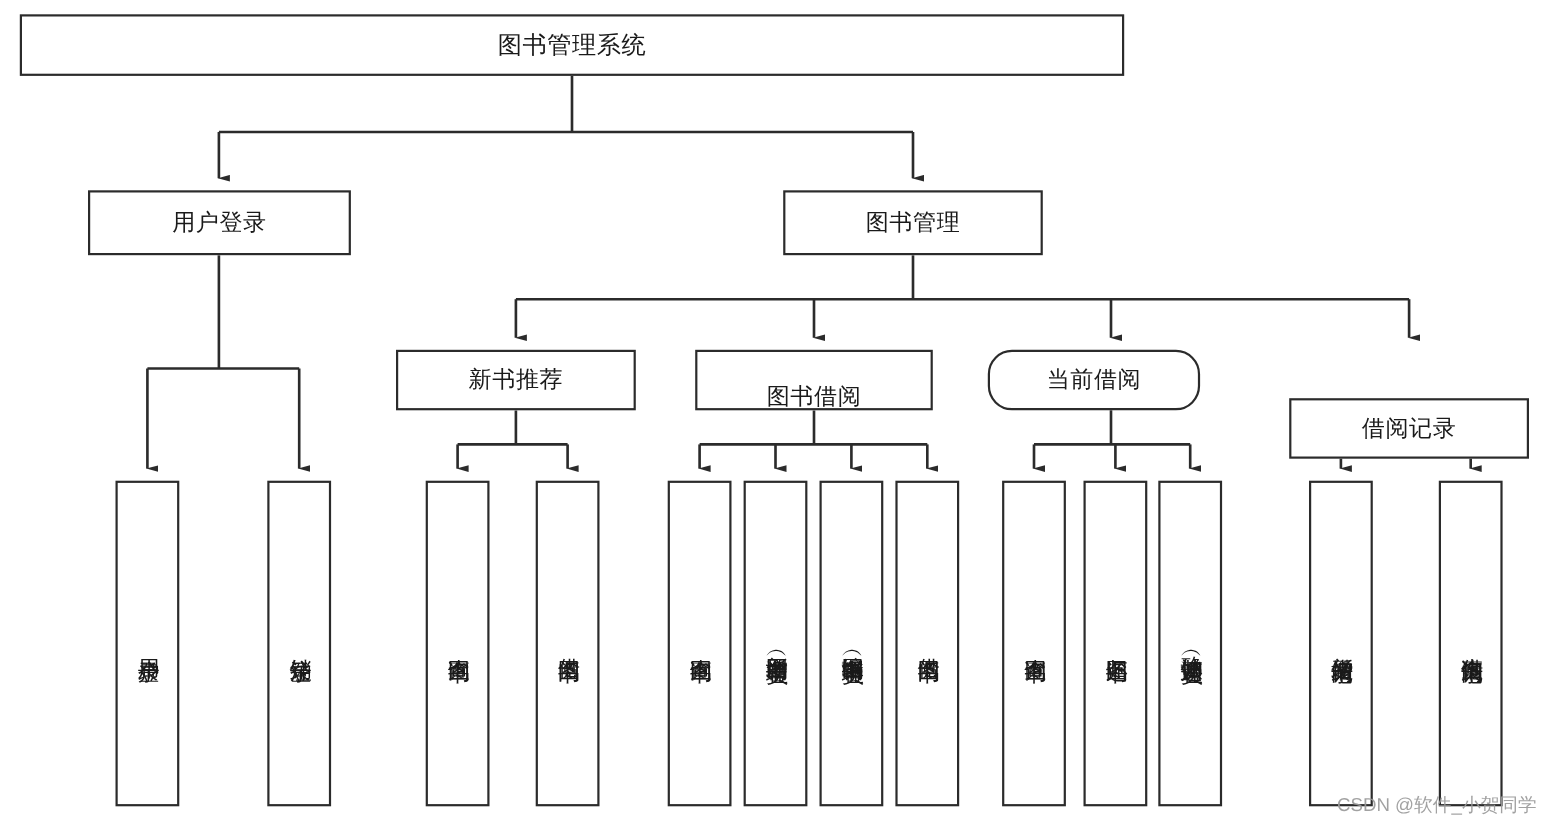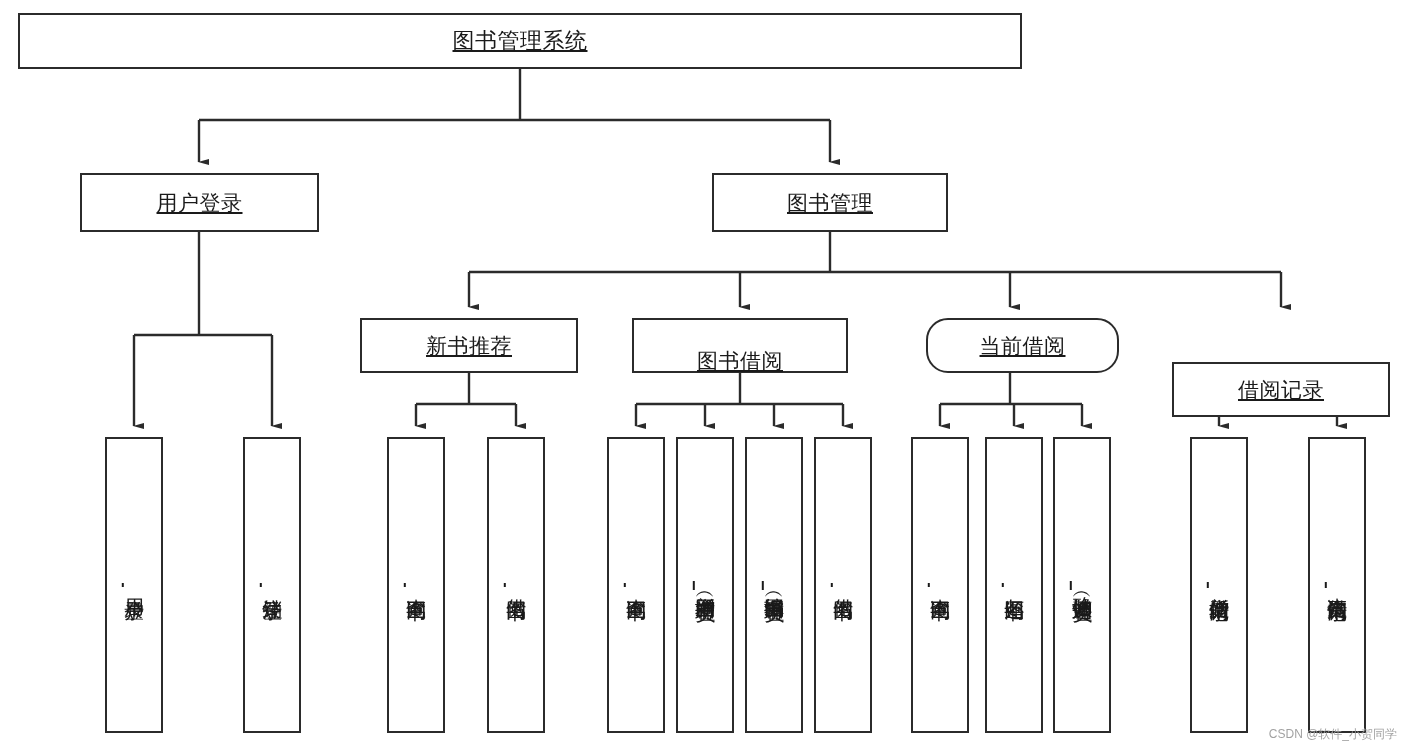--- a/index.html
+++ b/index.html
@@ -30,21 +30,20 @@
   .node {
     position: absolute;
     box-sizing: border-box;
     background: #ffffff;
     border: 2px solid #2b2b2b;
     display: flex;
     align-items: center;
     justify-content: center;
     color: #1a1a1a;
     z-index: 2;
-    text-decoration: underline;
   }
   .node-label {
     display: block;
     white-space: nowrap;
     letter-spacing: 0.5px;
   }
   
   .node.horizontal .node-label {
     font-size: 21px;
     line-height: 1;
@@ -63,21 +62,21 @@
     text-orientation: upright;
     font-size: 20px;
     line-height: 1.18;
     letter-spacing: 1px;
     white-space: nowrap;
   }
   #watermark {
     position: absolute;
     right: 8px;
     bottom: 4px;
-    font-size: 12px;
+    font-size: 17px;
     color: #9a9a9a;
     z-index: 5;
     white-space: nowrap;
     opacity: 0.92;
   }
 </style>
 </head>
 <body>
 
 <div id="diagram-root">
@@ -134,21 +133,21 @@
       </div>
       <div class="node horizontal" style="left: 712px; top: 173px; width: 236px; height: 59px;">
         <span class="node-label">图书管理</span>
       </div>
       <div class="node horizontal" style="left: 360px; top: 318px; width: 218px; height: 55px;">
         <span class="node-label">新书推荐</span>
       </div>
       <div class="node horizontal" style="left: 632px; top: 318px; width: 216px; height: 55px; align-items: flex-end;">
         <span class="node-label">图书借阅</span>
       </div>
-      <div class="node horizontal" style="left: 926px; top: 318px; width: 193px; height: 55px; border-radius: 22px;">
+      <div class="node horizontal" style="left: 898px; top: 318px; width: 193px; height: 55px; border-radius: 22px;">
         <span class="node-label">当前借阅</span>
       </div>
       <div class="node horizontal" style="left: 1172px; top: 318px; width: 218px; height: 55px; margin-top: 44px;">
         <span class="node-label">借阅记录</span>
       </div>
       <div class="node vertical" style="left: 105px; top: 437px; width: 58px; height: 296px;">
         <span class="node-label">用户登录</span>
       </div>
       <div class="node vertical" style="left: 243px; top: 437px; width: 58px; height: 296px;">
         <span class="node-label">注销登录</span>

